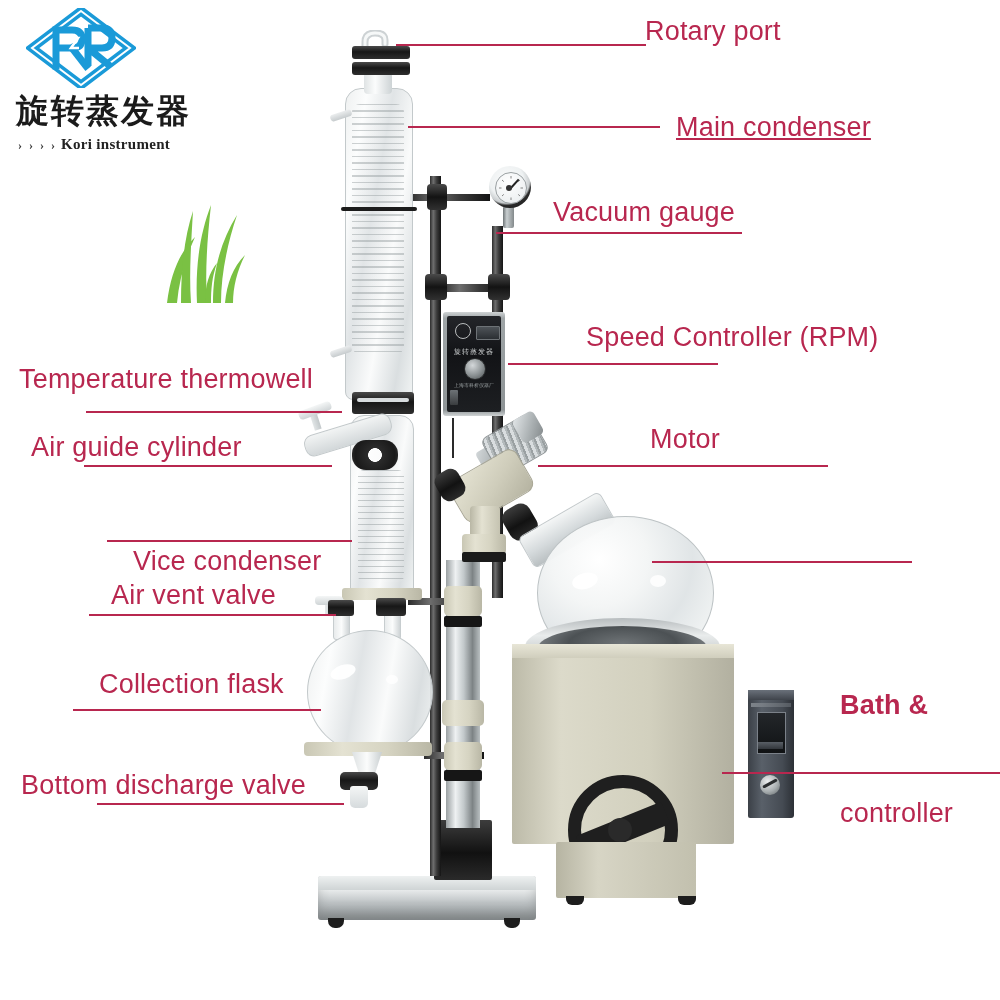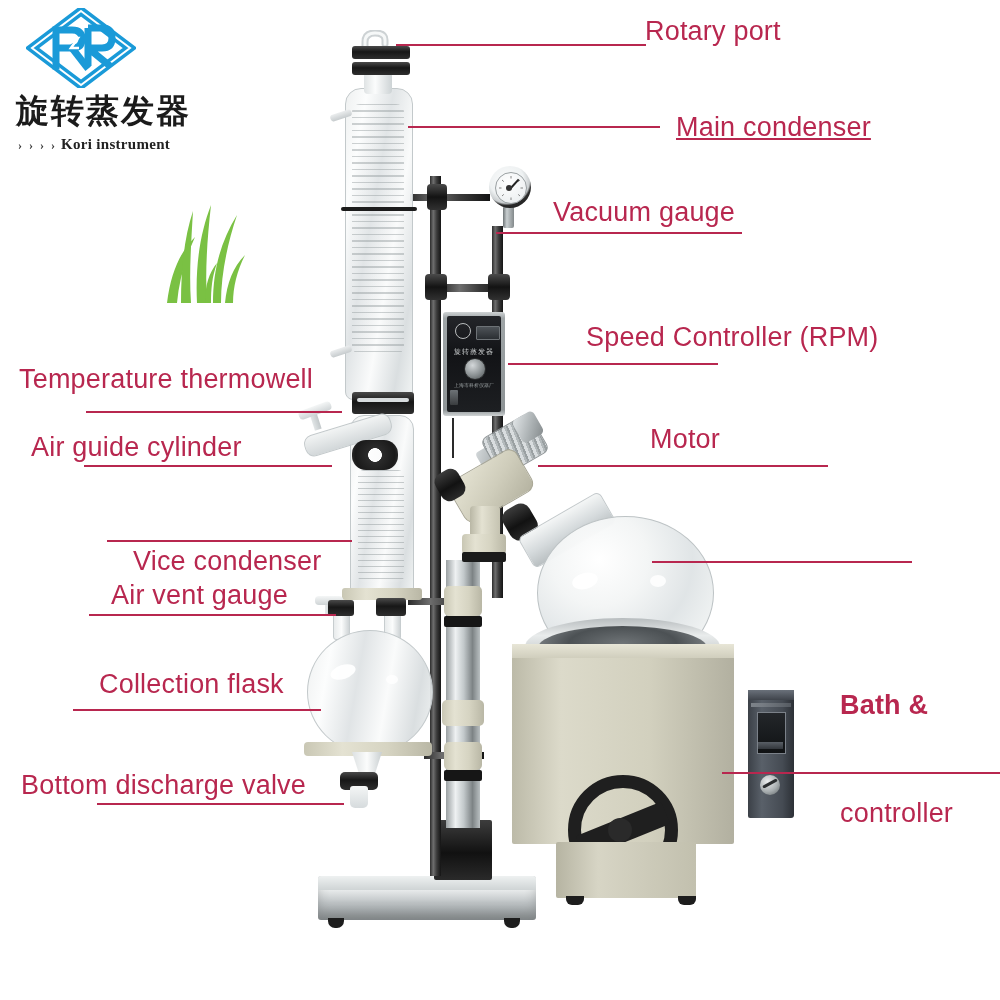--- a/index.html
+++ b/index.html
@@ -405,21 +405,21 @@
   <div class="lead" style="left:86px;top:411px;width:256px;"></div>
   <div class="lbl" style="left:19px;top:364px;">Temperature thermowell</div>
 
   <div class="lead" style="left:84px;top:465px;width:248px;"></div>
   <div class="lbl" style="left:31px;top:432px;">Air guide cylinder</div>
 
   <div class="lead" style="left:107px;top:540px;width:245px;"></div>
   <div class="lbl" style="left:133px;top:506px;margin-top:40px;">Vice condenser</div>
 
   <div class="lead" style="left:89px;top:614px;width:247px;"></div>
-  <div class="lbl" style="left:111px;top:580px;">Air vent gauge</div>
+  <div class="lbl" style="left:111px;top:580px;">Air vent valve</div>
 
   <div class="lead" style="left:73px;top:709px;width:248px;"></div>
   <div class="lbl" style="left:99px;top:669px;">Collection flask</div>
 
   <div class="lead" style="left:97px;top:803px;width:247px;"></div>
   <div class="lbl" style="left:21px;top:770px;">Bottom discharge valve</div>
 
 </div>
 
 </body></html>

